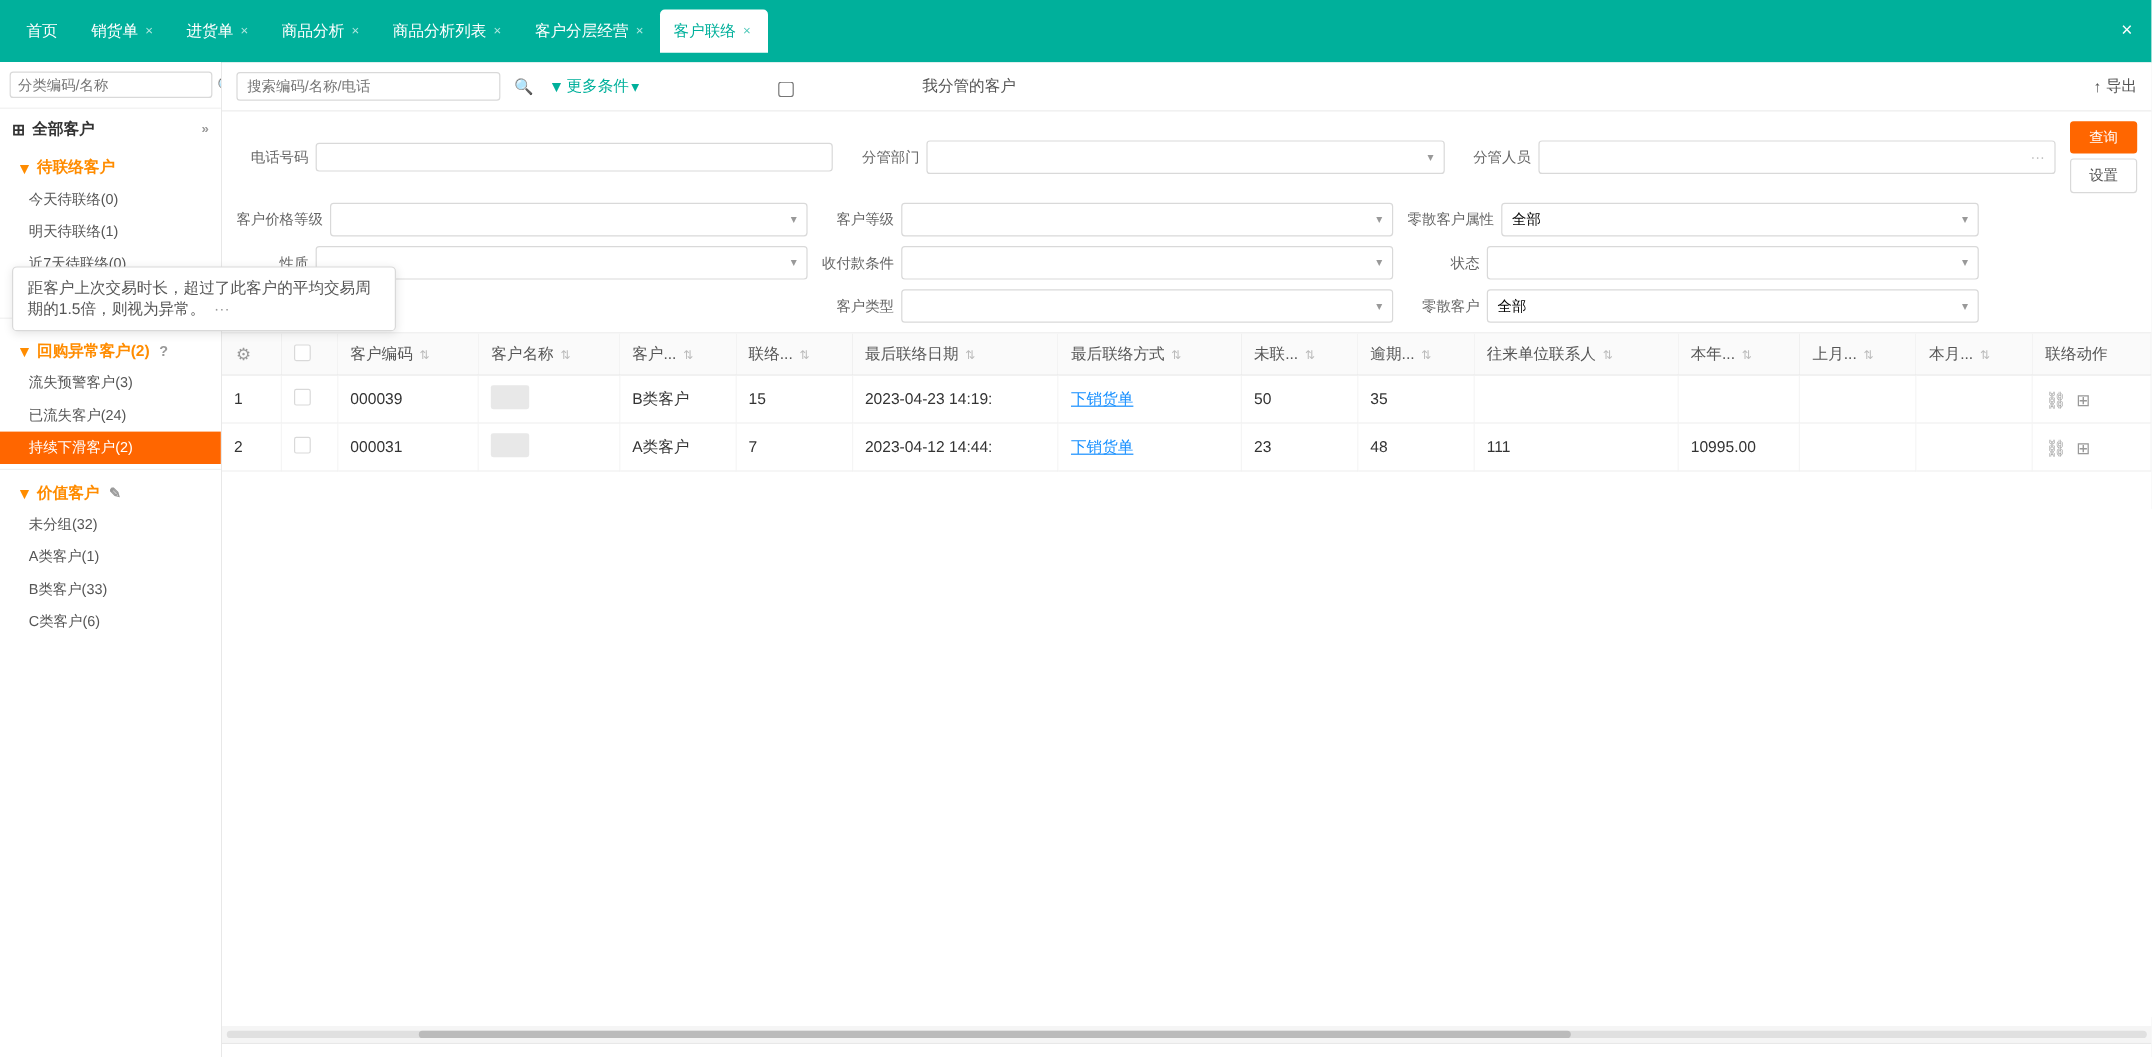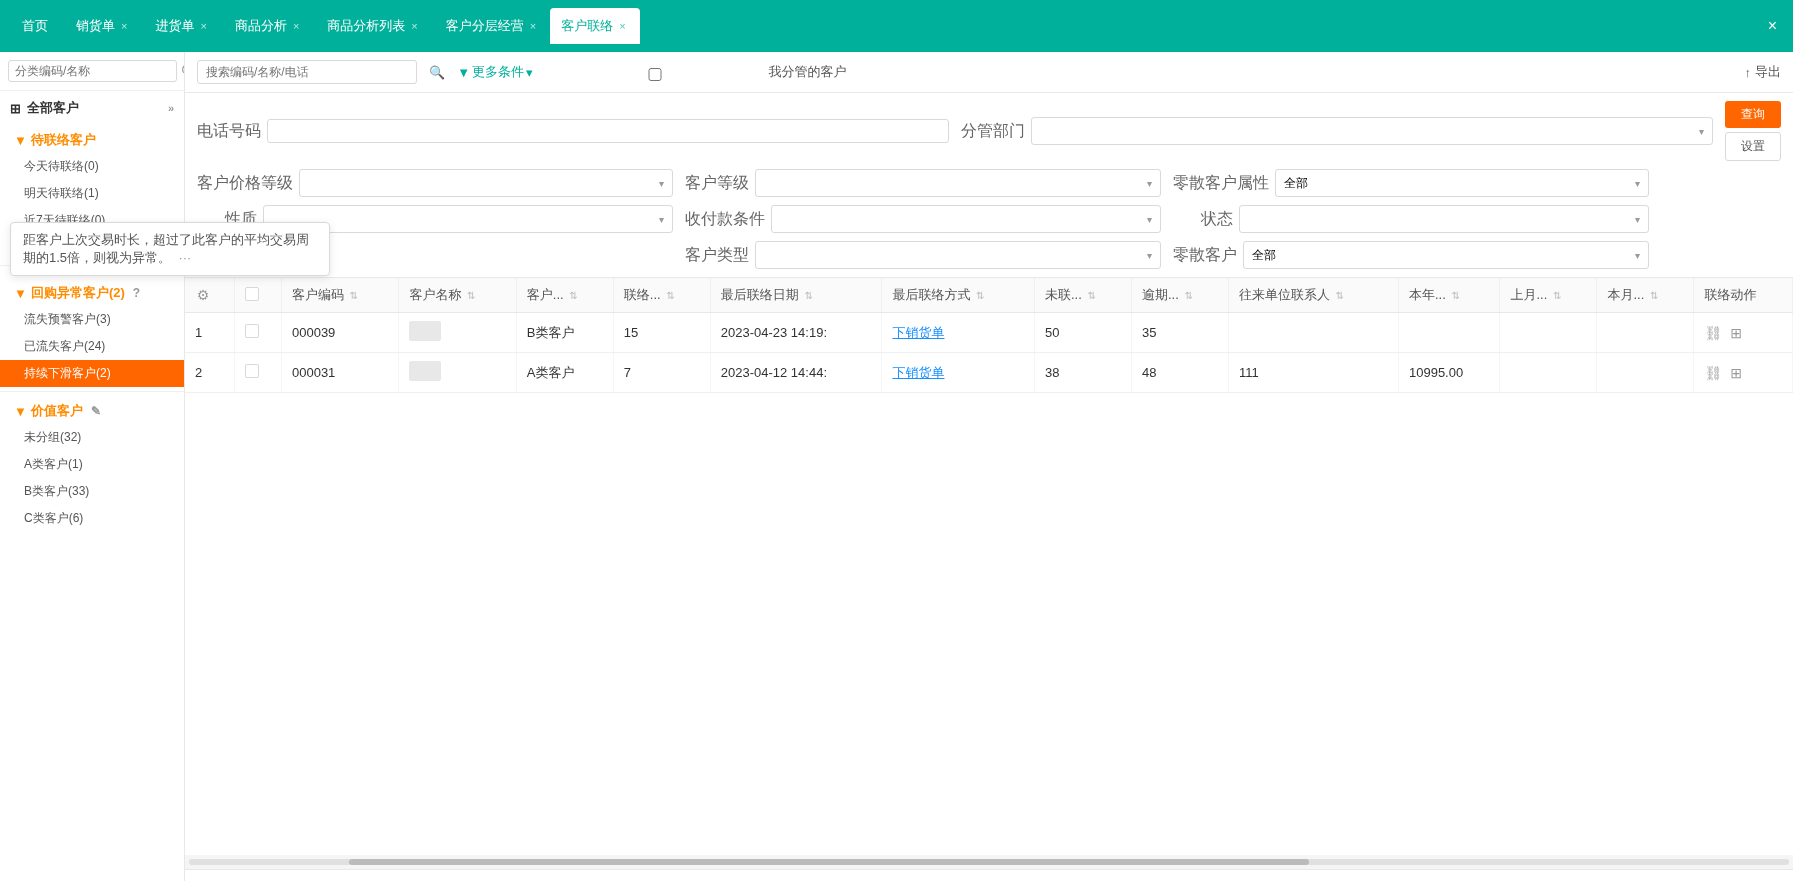--- a/index.html
+++ b/index.html
@@ -202,21 +202,21 @@
     }
     .filter-row:last-child { margin-bottom: 0; }
     .filter-field {
       display: flex;
       align-items: center;
       gap: 6px;
       flex: 1;
     }
     .filter-field label {
       color: #666;
-      font-size: 16px;
+      font-size: 12px;
       white-space: nowrap;
       min-width: 60px;
       text-align: right;
     }
     .filter-field .field-input {
       flex: 1;
       border: 1px solid #d9d9d9;
       border-radius: 3px;
       padding: 4px 8px;
       font-size: 12px;
@@ -528,20 +528,26 @@
 
       <div class="filter-row">
         <div class="filter-field">
           <label>电话号码</label>
           <input class="field-input" type="text" style="">
         </div>
         <div class="filter-field">
           <label>分管部门</label>
           <div class="field-select">
             <span class="arrow">▾</span>
+          </div>
+        </div>
+        <div class="filter-field">
+          <label>分管人员</label>
+          <div class="field-select">
+            <span style="color:#bbb; font-size:12px;">···</span>
           </div>
         </div>
         <div class="filter-actions">
           <button class="btn-query">查询</button>
           <button class="btn-settings">设置</button>
         </div>
       </div>
 
       <div class="filter-row">
         <div class="filter-field">
@@ -710,21 +716,21 @@
             <td>000031</td>
             <td>
               <span class="img-placeholder"></span>
             </td>
             <td>A类客户</td>
             <td>7</td>
             <td>2023-04-12 14:44:</td>
             <td>
               <span class="link-text">下销货单</span>
             </td>
-            <td>38</td>
+            <td>23</td>
             <td>48</td>
             <td>111</td>
             <td>10995.00</td>
             <td></td>
             <td></td>
             <td>
               <div class="action-icons">
                 <span class="action-icon">⛓</span>
                 <span class="action-icon">⊞</span>
               </div>

